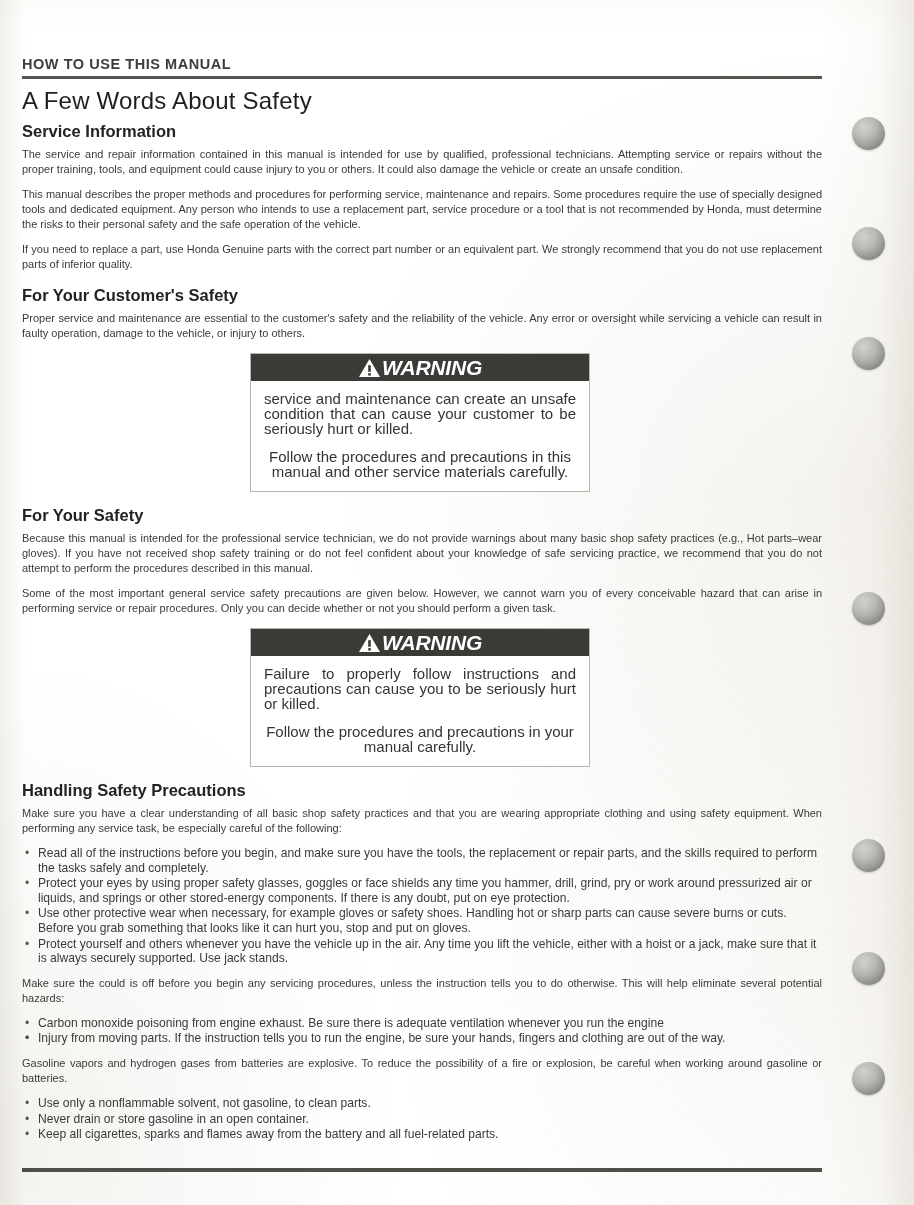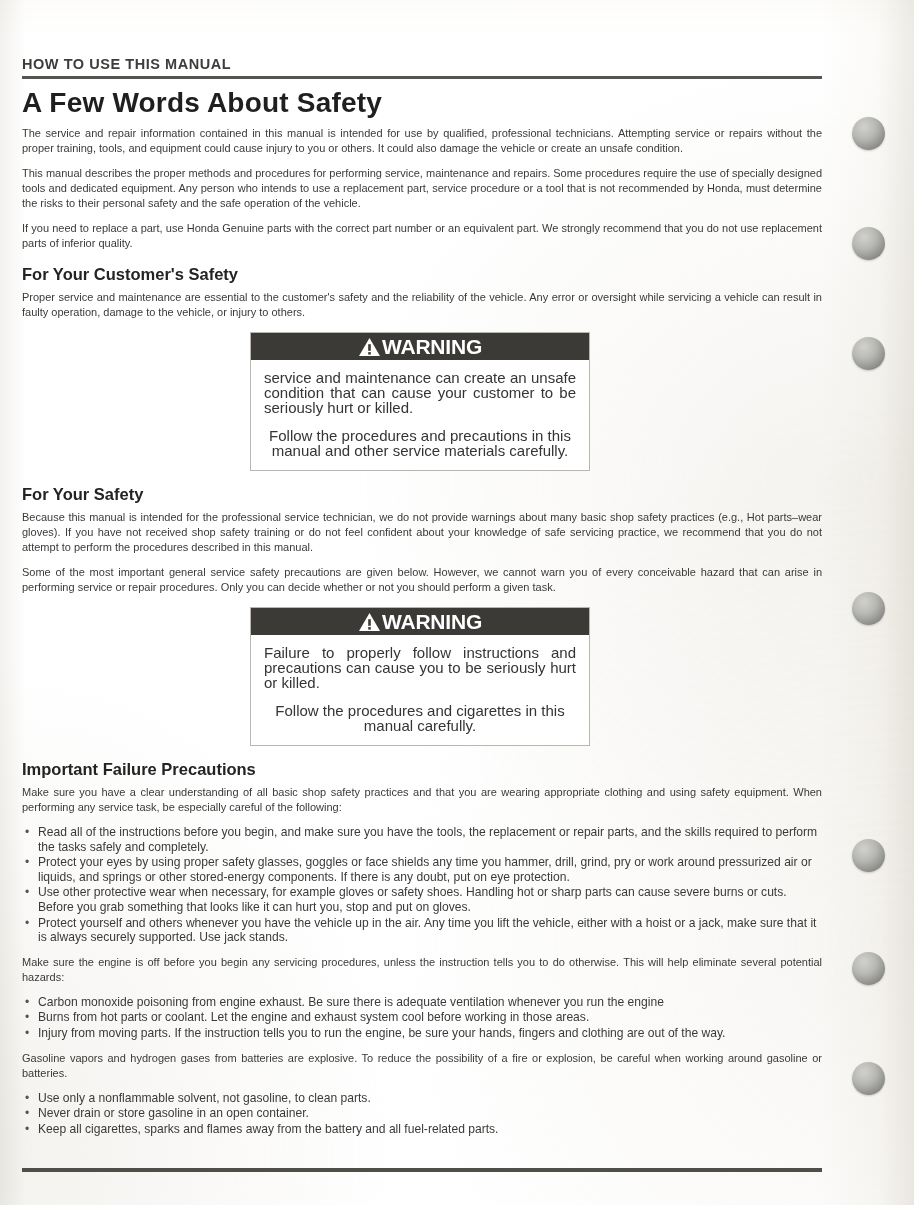--- a/index.html
+++ b/index.html
@@ -49,22 +49,22 @@
     padding-bottom: 4px;
   }
   .rule-head {
     height: 3px;
     background: #55544f;
     margin-bottom: 8px;
   }
 
   
   h1.title {
-    font-size: 28px;
-    font-weight: bold;
+    font-size: 24px;
+    font-weight: normal;
     letter-spacing: 0.2px;
     margin: 0 0 7px 0;
     color: #1f1f1f;
   }
   h2.section {
     font-size: 16.5px;
     font-weight: bold;
     margin: 0 0 6px 0;
     color: #232323;
   }
@@ -112,20 +112,21 @@
     background: #ffffff;
     box-shadow: 0 0 0 0 rgba(0,0,0,0);
   }
   .warning-header {
     background: #3b3a37;
     height: 27px;
     display: flex;
     align-items: center;
     justify-content: center;
     gap: 0px;
+    font-style: italic;
   }
   .warning-header .tri-icon {
     display: inline-block;
     margin-right: 1px;
     line-height: 0;
   }
   .warning-header .warn-word {
     color: #ffffff;
     font-size: 21px;
     font-weight: bold;
@@ -180,20 +181,21 @@
   <div class="paper-grain"></div>
   <div class="edge-shadow-right"></div>
 
   <div class="content">
 
     <div class="running-head">HOW TO USE THIS MANUAL</div>
     <div class="rule-head"></div>
 
     <h1 class="title">A Few Words About Safety</h1>
 
+    <h2 class="section">Service Information</h2>
     <p class="body">The service and repair information contained in this manual is intended for use by qualified, professional technicians. Attempting service or repairs without the proper training, tools, and equipment could cause injury to you or others. It could also damage the vehicle or create an unsafe condition.</p>
     <p class="body">This manual describes the proper methods and procedures for performing service, maintenance and repairs. Some procedures require the use of specially designed tools and dedicated equipment. Any person who intends to use a replacement part, service procedure or a tool that is not recommended by Honda, must determine the risks to their personal safety and the safe operation of the vehicle.</p>
     <p class="body">If you need to replace a part, use Honda Genuine parts with the correct part number or an equivalent part. We strongly recommend that you do not use replacement parts of inferior quality.</p>
 
     <h2 class="section spaced">For Your Customer's Safety</h2>
     <p class="body">Proper service and maintenance are essential to the customer's safety and the reliability of the vehicle. Any error or oversight while servicing a vehicle can result in faulty operation, damage to the vehicle, or injury to others.</p>
 
     <div class="warning-box">
       <div class="warning-header">
         <span class="tri-icon">
@@ -221,39 +223,39 @@
           <svg width="23" height="20" viewBox="0 0 23 20" aria-hidden="true">
             <polygon points="11.5,1 22,19 1,19" fill="#ffffff"></polygon>
             <rect x="10.2" y="7.2" width="2.6" height="6.6" fill="#3b3a37"></rect>
             <rect x="10.2" y="15.1" width="2.6" height="2.5" fill="#3b3a37"></rect>
           </svg>
         </span>
         <span class="warn-word">WARNING</span>
       </div>
       <div class="warning-body">
         <p>Failure to properly follow instructions and precautions can cause you to be seriously hurt or killed.</p>
-        <p class="last">Follow the procedures and cigarettes in this manual carefully.</p>
+        <p class="last">Follow the procedures and precautions in your manual carefully.</p>
       </div>
     </div>
 
-    <h2 class="section spaced">Important Failure Precautions</h2>
+    <h2 class="section spaced">Handling Safety Precautions</h2>
     <p class="body">Make sure you have a clear understanding of all basic shop safety practices and that you are wearing appropriate clothing and using safety equipment. When performing any service task, be especially careful of the following:</p>
 
     <ul class="bullets">
       <li><span class="bullet-dot">•</span><span>Read all of the instructions before you begin, and make sure you have the tools, the replacement or repair parts, and the skills required to perform the tasks safely and completely.</span></li>
       <li><span class="bullet-dot">•</span><span>Protect your eyes by using proper safety glasses, goggles or face shields any time you hammer, drill, grind, pry or work around pressurized air or liquids, and springs or other stored-energy components. If there is any doubt, put on eye protection.</span></li>
       <li><span class="bullet-dot">•</span><span>Use other protective wear when necessary, for example gloves or safety shoes. Handling hot or sharp parts can cause severe burns or cuts. Before you grab something that looks like it can hurt you, stop and put on gloves.</span></li>
       <li><span class="bullet-dot">•</span><span>Protect yourself and others whenever you have the vehicle up in the air. Any time you lift the vehicle, either with a hoist or a jack, make sure that it is always securely supported. Use jack stands.</span></li>
     </ul>
 
-    <p class="body">Make sure the engine is off before you begin any servicing procedures, unless the instruction tells you to do otherwise. This will help eliminate several potential hazards:</p>
+    <p class="body">Make sure the could is off before you begin any servicing procedures, unless the instruction tells you to do otherwise. This will help eliminate several potential hazards:</p>
 
     <ul class="bullets">
       <li><span class="bullet-dot">•</span><span>Carbon monoxide poisoning from engine exhaust. Be sure there is adequate ventilation whenever you run the engine</span></li>
-      <li><span class="bullet-dot">•</span><span>Burns from hot parts or coolant. Let the engine and exhaust system cool before working in those areas.</span></li>
+      <li><span class="bullet-dot">•</span></li>
       <li><span class="bullet-dot">•</span><span>Injury from moving parts. If the instruction tells you to run the engine, be sure your hands, fingers and clothing are out of the way.</span></li>
     </ul>
 
     <p class="body">Gasoline vapors and hydrogen gases from batteries are explosive. To reduce the possibility of a fire or explosion, be careful when working around gasoline or batteries.</p>
 
     <ul class="bullets">
       <li><span class="bullet-dot">•</span><span>Use only a nonflammable solvent, not gasoline, to clean parts.</span></li>
       <li><span class="bullet-dot">•</span><span>Never drain or store gasoline in an open container.</span></li>
       <li><span class="bullet-dot">•</span><span>Keep all cigarettes, sparks and flames away from the battery and all fuel-related parts.</span></li>
     </ul>

